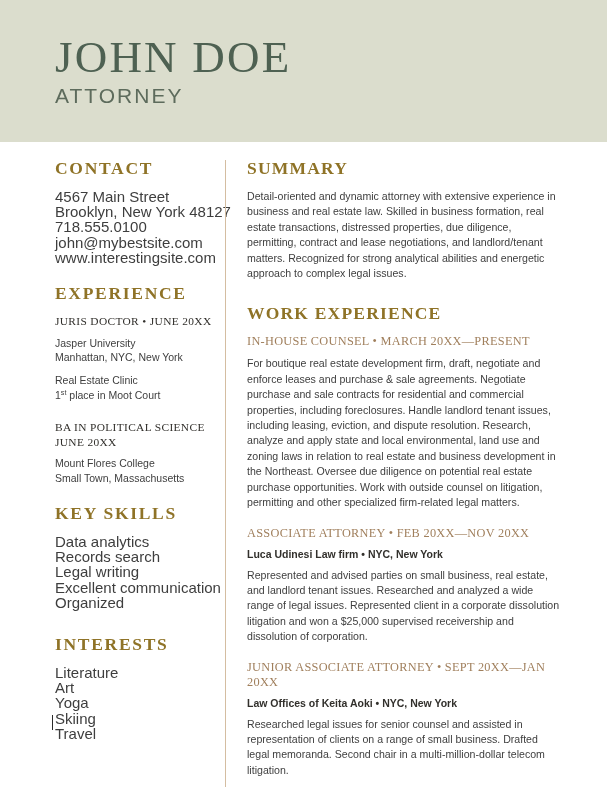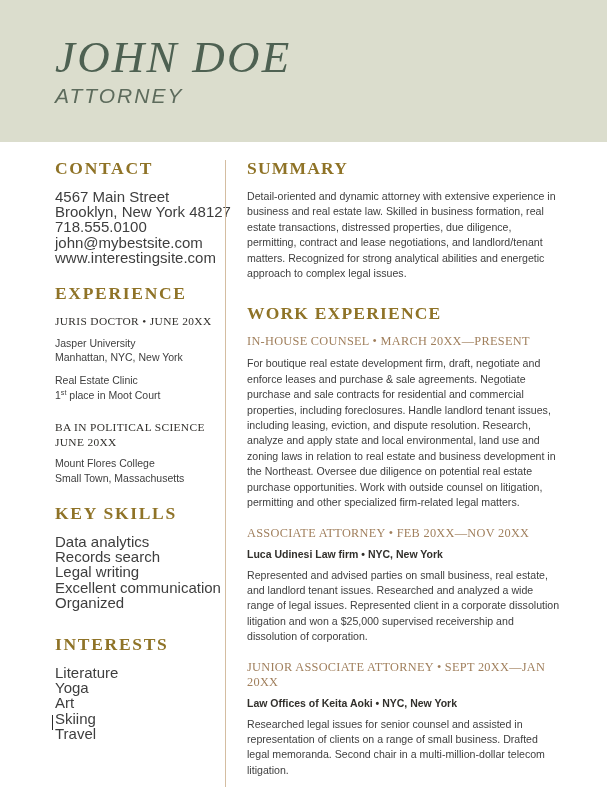--- a/index.html
+++ b/index.html
@@ -19,21 +19,20 @@
   
   .header-band {
     background: #dbddcd;
     height: 142px;
     width: 607px;
     box-sizing: border-box;
     padding: 0 15px 0 55px;
     display: flex;
     flex-direction: column;
     justify-content: center;
-    font-style: italic;
   }
   .full-name {
     font-family: "Liberation Serif", serif;
     font-size: 45px;
     letter-spacing: 2.2px;
     color: #4e6152;
     line-height: 1.05;
     margin: 0 0 2px 0;
     font-weight: normal;
   }
@@ -208,22 +207,22 @@
       <div class="list-line">Data analytics</div>
       <div class="list-line">Records search</div>
       <div class="list-line">Legal writing</div>
       <div class="list-line">Excellent communication</div>
       <div class="list-line">Organized</div>
     </div>
 
     <div class="section-block" style="margin-top:24px;">
       <div class="section-head">INTERESTS</div>
       <div class="list-line">Literature</div>
+      <div class="list-line">Art</div>
       <div class="list-line">Yoga</div>
-      <div class="list-line">Art</div>
       <div class="list-line">Skiing</div>
       <div class="list-line">Travel</div>
     </div>
 
   </div>
 
   <div class="divider-rule"></div>
 
   <div class="col-right">
 

